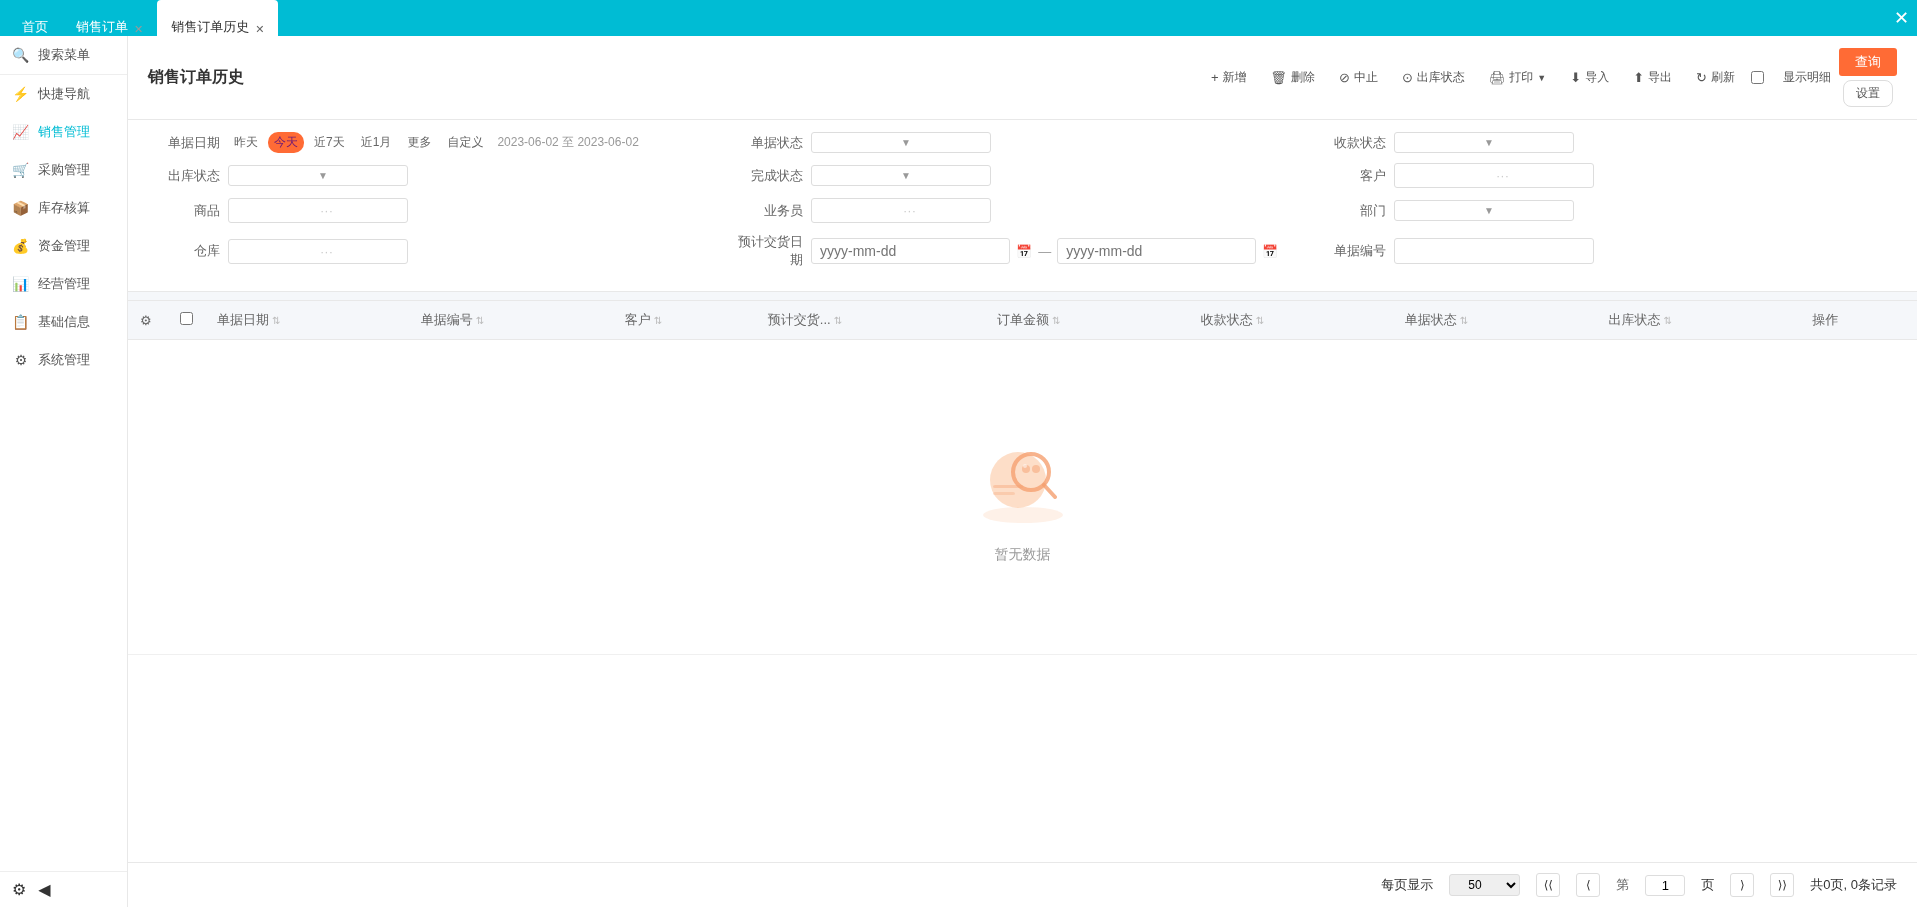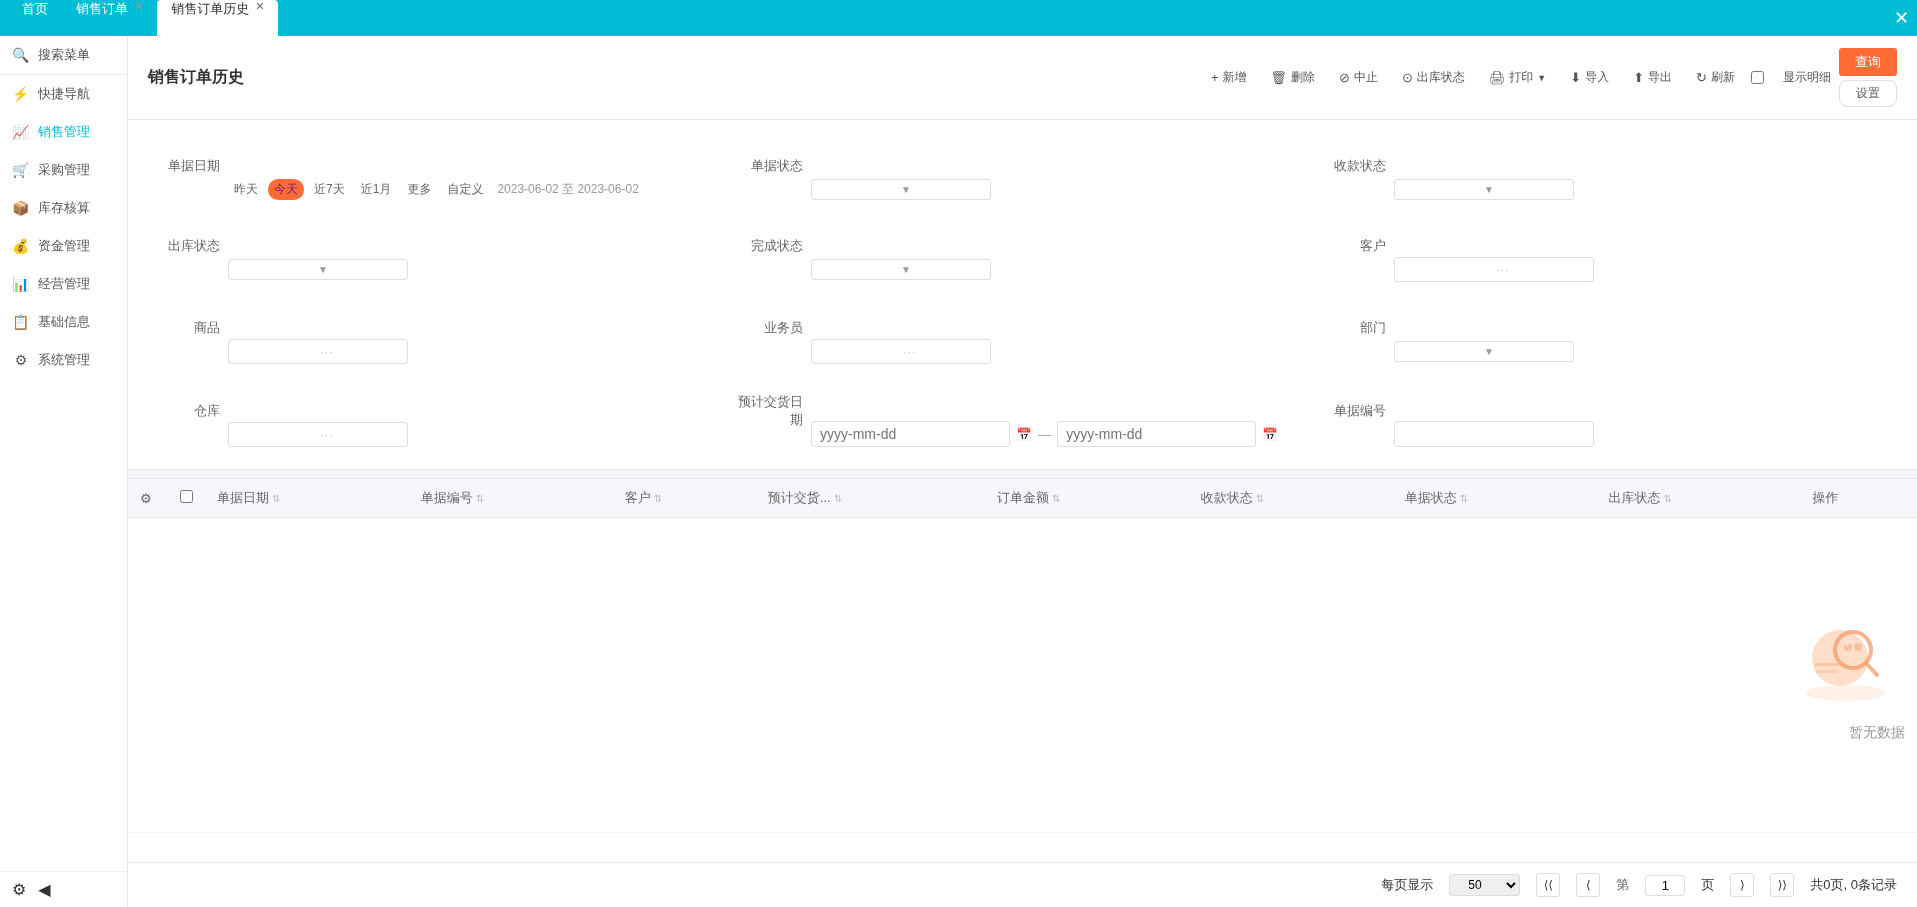--- a/index.html
+++ b/index.html
@@ -1,20 +1,20 @@
 <!DOCTYPE html>
 <html><head>
   <meta charset="utf-8">
   <style>
     * { box-sizing: border-box; margin: 0; padding: 0; }
     body { font-family: 'Microsoft YaHei', Arial, sans-serif; font-size: 13px; background: #f5f5f5; color: #333; display: flex; flex-direction: column; height: 907px; overflow: hidden; }
 
     
     .top-bar { background: #00bcd4; display: flex; align-items: center; height: 36px; padding: 0 8px; flex-shrink: 0; }
-    .tab-item { display: flex; align-items: flex-start; padding: 0 14px; height: 36px; color: #fff; font-size: 13px; cursor: pointer; position: relative; }
+    .tab-item { display: flex; align-items: flex-end; padding: 0 14px; height: 36px; color: #fff; font-size: 13px; cursor: pointer; position: relative; }
     .tab-item.active { background: #fff; color: #333; border-radius: 4px 4px 0 0; }
     .tab-item .tab-close { margin-left: 6px; font-size: 11px; color: #999; cursor: pointer; }
     .tab-item.active .tab-close { color: #666; }
     .top-right { margin-left: auto; display: flex; align-items: center; gap: 8px; }
     .top-close-btn { color: #fff; font-size: 18px; cursor: pointer; }
 
     
     .main-layout { display: flex; flex: 1; overflow: hidden; }
 
     
@@ -35,21 +35,21 @@
     .toolbar-btn { display: flex; align-items: center; gap: 4px; padding: 4px 8px; font-size: 12px; color: #555; cursor: pointer; border: none; background: none; }
     .toolbar-btn .icon { font-size: 13px; }
     .btn-query { background: #ff6b35; color: #fff; border: none; padding: 5px 16px; border-radius: 3px; cursor: pointer; font-size: 13px; }
     .btn-setting { background: #fff; color: #555; border: 1px solid #ddd; padding: 4px 12px; border-radius: 8px; cursor: pointer; font-size: 12px; margin-top: 4px; }
     .display-toggle { display: flex; align-items: center; gap: 19px; font-size: 12px; color: #555; }
 
     
     .filter-area { background: #fff; padding: 12px 20px; border-bottom: 1px solid #e8e8e8; flex-shrink: 0; }
     .filter-row { display: flex; align-items: center; margin-bottom: 10px; gap: 0; }
     .filter-label { width: 80px; color: #666; font-size: 13px; flex-shrink: 0; text-align: right; padding-right: 8px; }
-    .filter-field { flex: 1; display: flex; align-items: center; margin-top: 47px; }
+    .filter-field { flex: 1; display: flex; align-items: center; }
     .date-range-btns { display: flex; align-items: center; gap: 4px; }
     .date-btn { padding: 2px 6px; font-size: 12px; color: #666; cursor: pointer; border-radius: 3px; }
     .date-btn.active { background: #ff6b35; color: #701a75; border-radius: 10px; }
     .date-text { font-size: 12px; color: #999; margin-left: 8px; }
     .select-field { display: flex; align-items: center; border: 1px solid #ddd; border-radius: 3px; padding: 4px 8px; min-width: 180px; background: #fff; cursor: pointer; }
     .select-field span { flex: 1; color: #ccc; font-size: 13px; }
     .select-field .arrow { font-size: 10px; color: #999; }
     .input-field { border: 1px solid #ddd; border-radius: 3px; padding: 4px 8px; min-width: 180px; color: #ccc; font-size: 14px; }
     .more-dots { color: #999; margin-left: 4px; cursor: pointer; }
     .collapse-bar { text-align: center; padding: 4px; color: #00bcd4; font-size: 12px; cursor: pointer; margin-top: 4px; }
@@ -59,21 +59,21 @@
     .data-table { width: 100%; border-collapse: collapse; }
     .data-table th { background: #f5f7fa; border-bottom: 1px solid #e8e8e8; border-top: 1px solid #e8e8e8; padding: 10px 12px; text-align: left; font-size: 13px; color: #666; font-weight: normal; white-space: nowrap; }
     .data-table td { padding: 10px 12px; border-bottom: 1px solid #f0f0f0; font-size: 13px; }
     .th-sort { display: flex; align-items: center; gap: 3px; }
     .sort-icon { font-size: 10px; color: #bbb; }
     .settings-th { width: 40px; text-align: center; }
     .checkbox-th { width: 36px; text-align: center; }
     .ops-th { text-align: center; }
 
     
-    .empty-state { display: flex; flex-direction: column; align-items: flex-end; justify-content: center; padding: 80px 0; }
+    .empty-state { display: flex; flex-direction: column; align-items: center; justify-content: center; padding: 80px 0; }
     .empty-text { color: #999; font-size: 14px; margin-top: 16px; }
 
     
     .pagination { display: flex; align-items: center; justify-content: flex-end; padding: 10px 20px; background: #fff; border-top: 1px solid #e8e8e8; gap: 16px; font-size: 13px; flex-shrink: 0; }
     .page-size-select { border: 1px solid #ddd; border-radius: 3px; padding: 2px 14px; font-size: 12px; }
     .page-btn { width: 24px; height: 24px; display: flex; align-items: center; justify-content: center; border: 1px solid #ddd; border-radius: 3px; cursor: pointer; font-size: 12px; background: #fff; }
     .page-input { width: 40px; border: 1px solid #ddd; border-radius: 3px; padding: 2px 4px; text-align: center; font-size: 13px; }
   </style>
 </head>
 <body>
@@ -175,21 +175,21 @@
           <span>导出</span>
         </button>
         <button class="toolbar-btn">
           <span class="icon">↻</span>
           <span>刷新</span>
         </button>
         <div class="display-toggle">
           <input type="checkbox" style="">
           <span>显示明细</span>
         </div>
-        <div style="display:flex;flex-direction:column;">
+        <div style="display:flex;flex-direction:column;align-items:center;">
           <button class="btn-query">查询</button>
           <button class="btn-setting">设置</button>
         </div>
       </div>
     </div>
 
     <div class="filter-area">
 
       <div class="filter-row">
         <span class="filter-label">单据日期</span>

